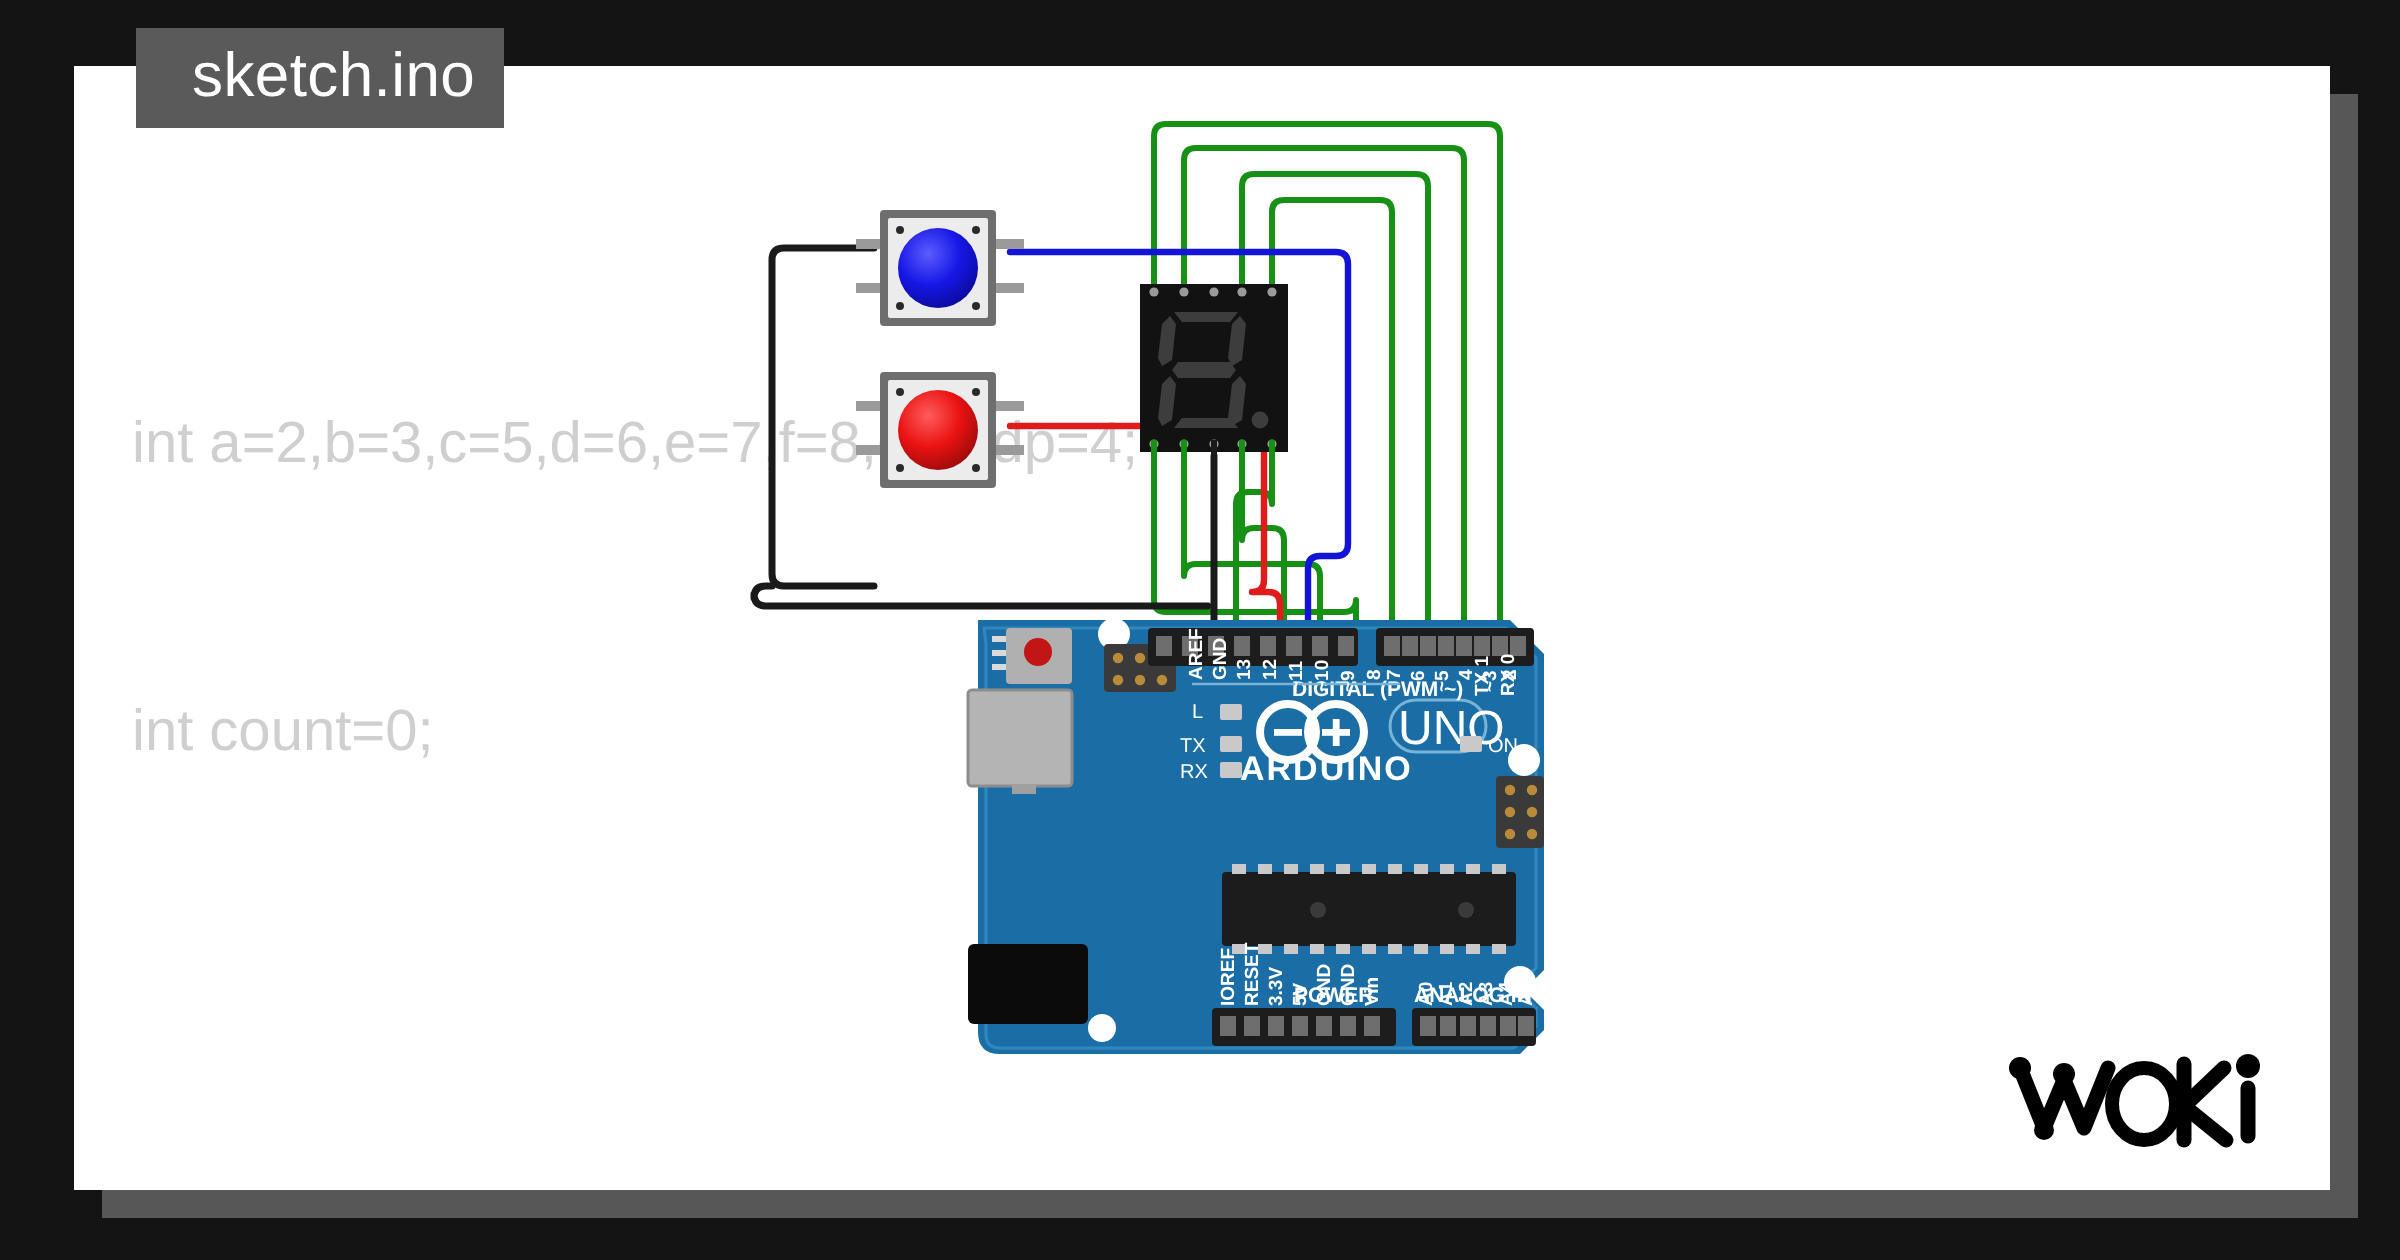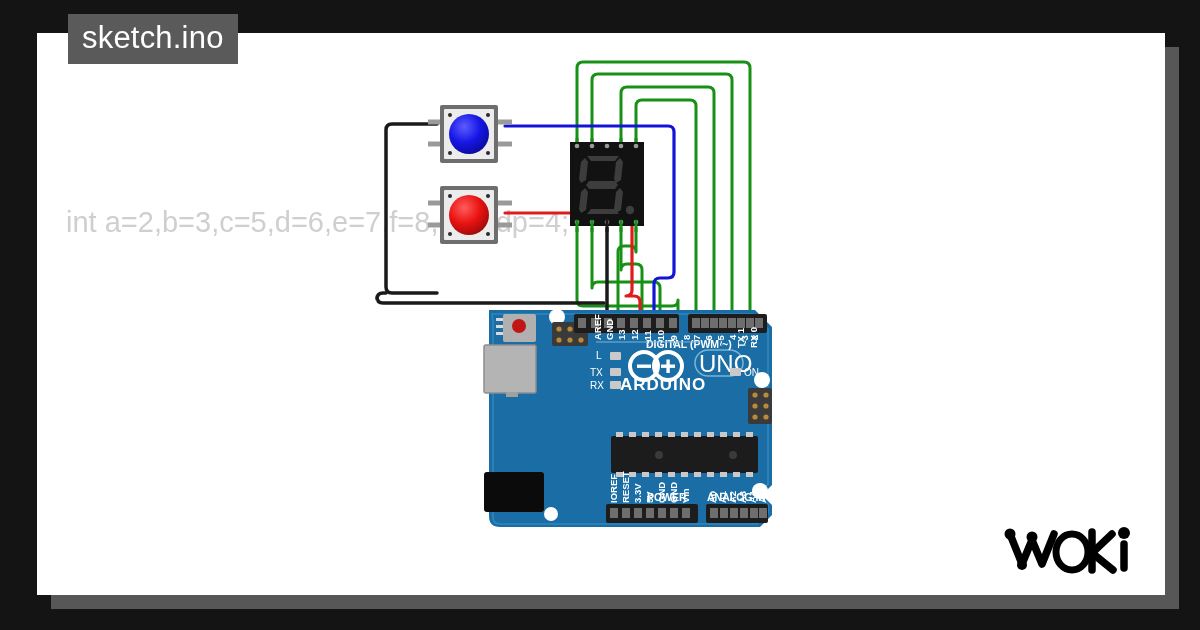--- a/index.html
+++ b/index.html
@@ -19,21 +19,21 @@
   }
   .canvas-white{
     position:absolute;left:37px;top:33px;width:1128px;height:562px;
     background:#ffffff;
   }
 
   
   .file-tab{
     position:absolute;left:68px;top:14px;
     background:#5a5a5a;color:#ffffff;
-    padding:6px 14px 8px 14px;
+    padding:6px 14px 8px 28px;
     font-size:31px;line-height:36px;
     letter-spacing:.2px;
     white-space:nowrap;
   }
 
   
   .code{
     position:absolute;left:66px;top:102px;width:700px;
     color:#cfcfcf;
     font-size:29px;line-height:48px;
@@ -48,20 +48,21 @@
 </head>
 <body style="background: rgb(20, 20, 20);">
 
 <div id="stage">
 
   <div class="canvas-shadow" style="background: rgb(87, 87, 87);"></div>
   <div class="canvas-white" style="background: rgb(255, 255, 255);"></div>
 
   <div class="code" style="color: rgb(207, 207, 207);">
     <span class="ln">int a=2,b=3,c=5,d=6,e=7,f=8,g=0,dp=4;</span>
+    <span class="ln">int count=0;</span>
     
     
     
     
     
     
     
     
   </div>
 

